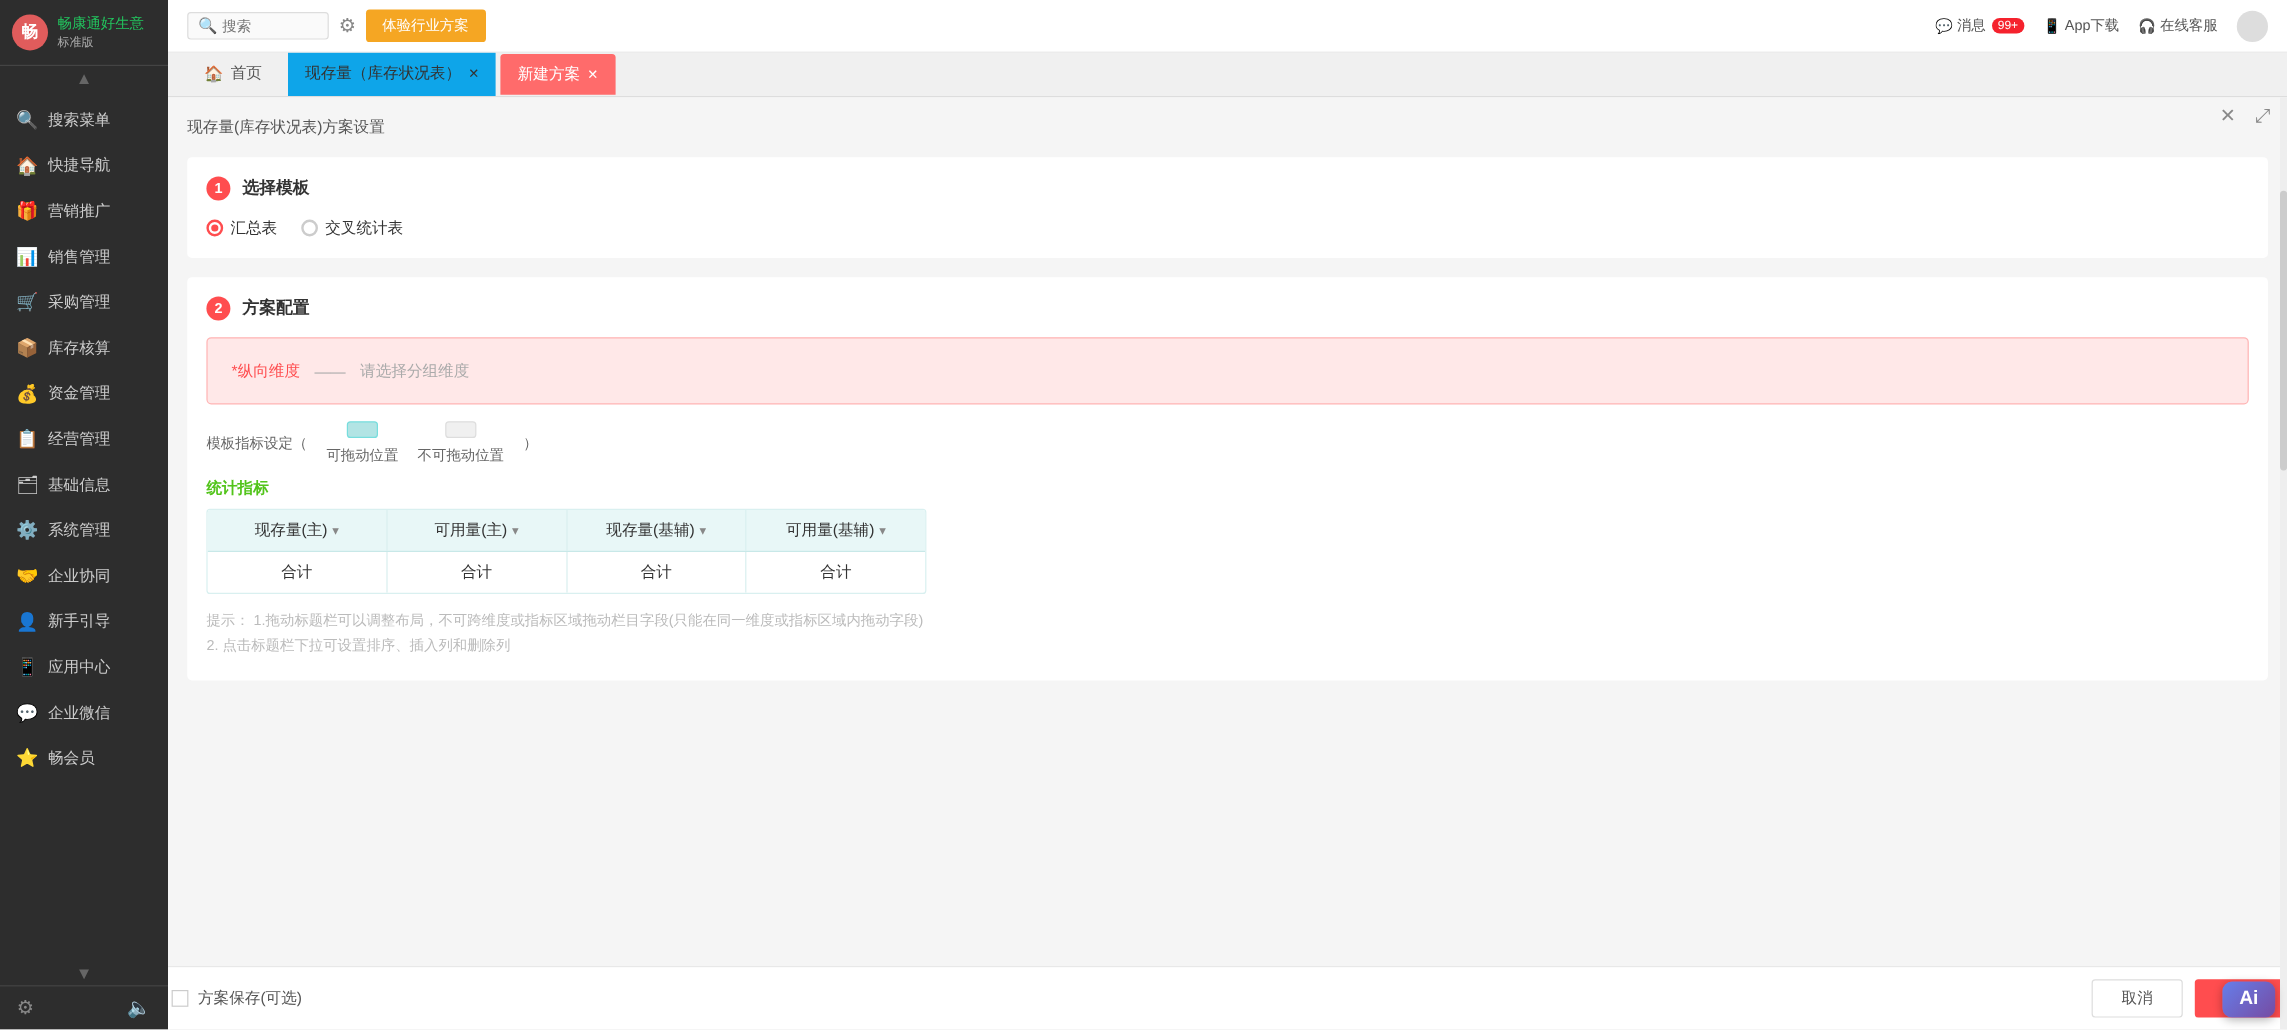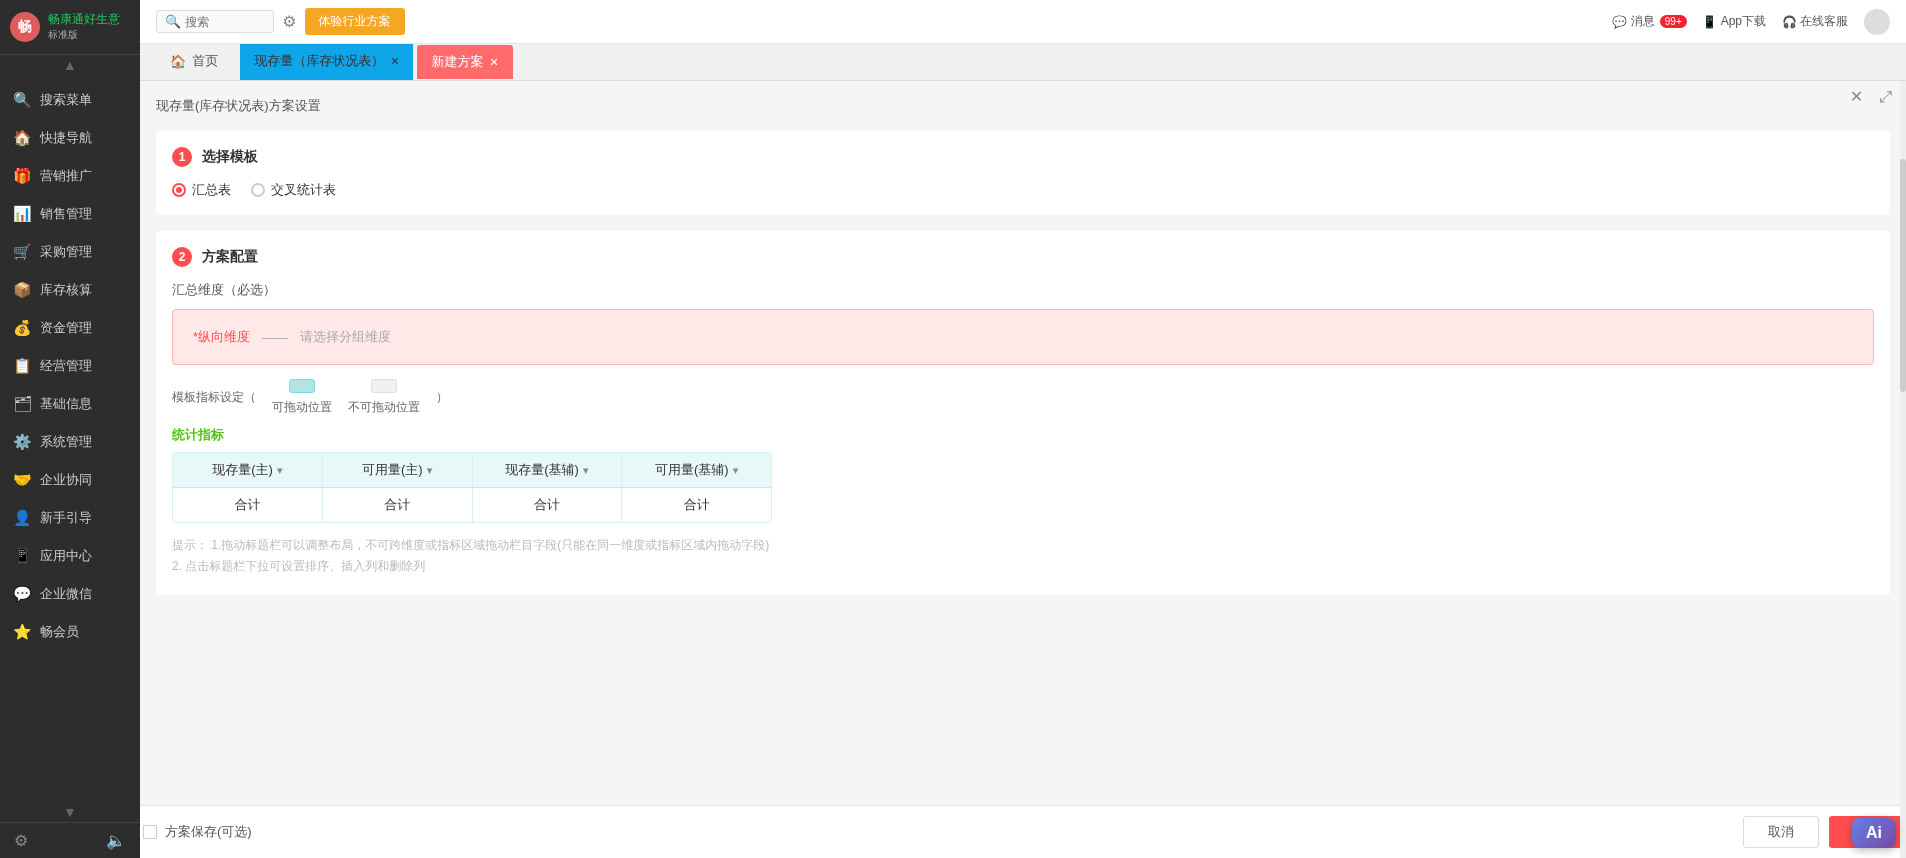--- a/index.html
+++ b/index.html
@@ -413,21 +413,20 @@
           </label>
         </div>
       </div>
 
       <div class="section">
         <div class="step-header">
           <div class="step-num">2</div>
           <div class="step-label">方案配置</div>
         </div>
 
-        <div class="summary-label">汇总维度（必选）</div>
 
         <div class="dimension-box">
           <div class="dimension-row">
             <span class="dimension-required">*纵向维度</span>
             <span class="dimension-dashes">——</span>
             <span class="dimension-placeholder">请选择分组维度</span>
           </div>
         </div>
 
         <div class="indicator-section">

